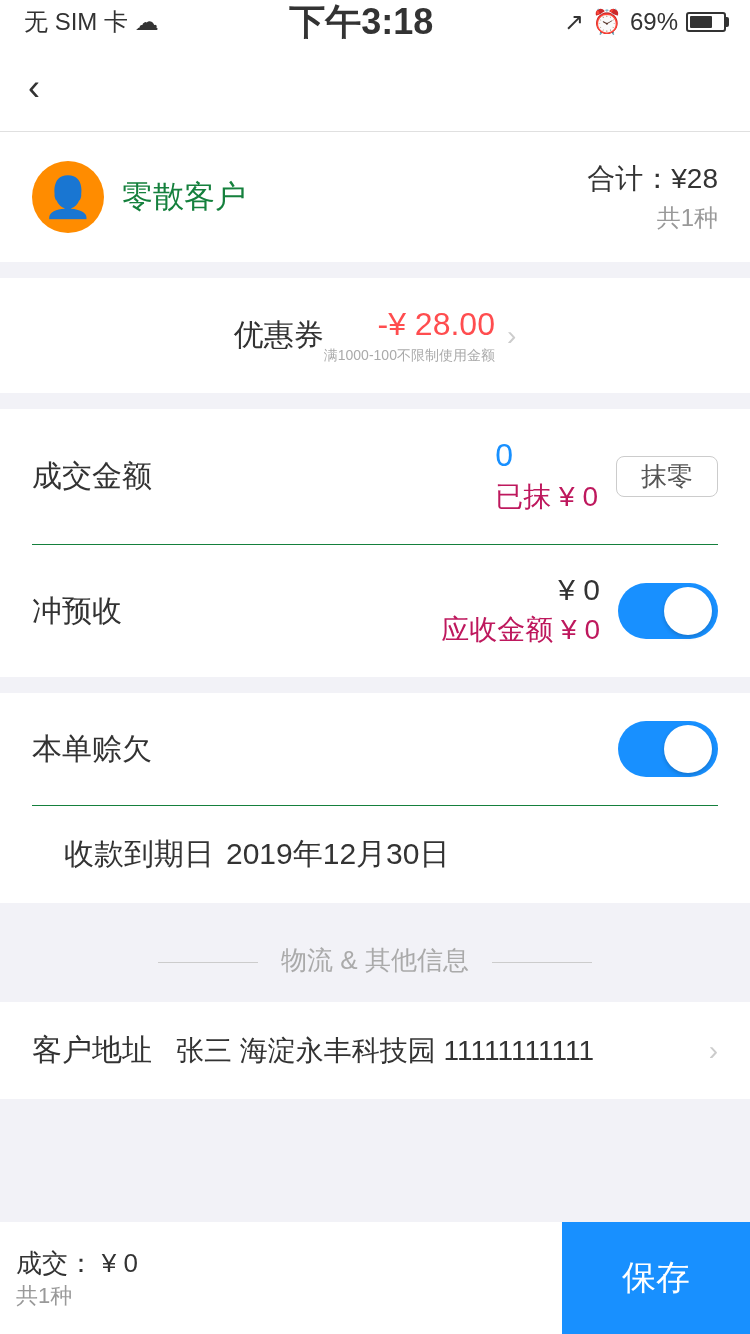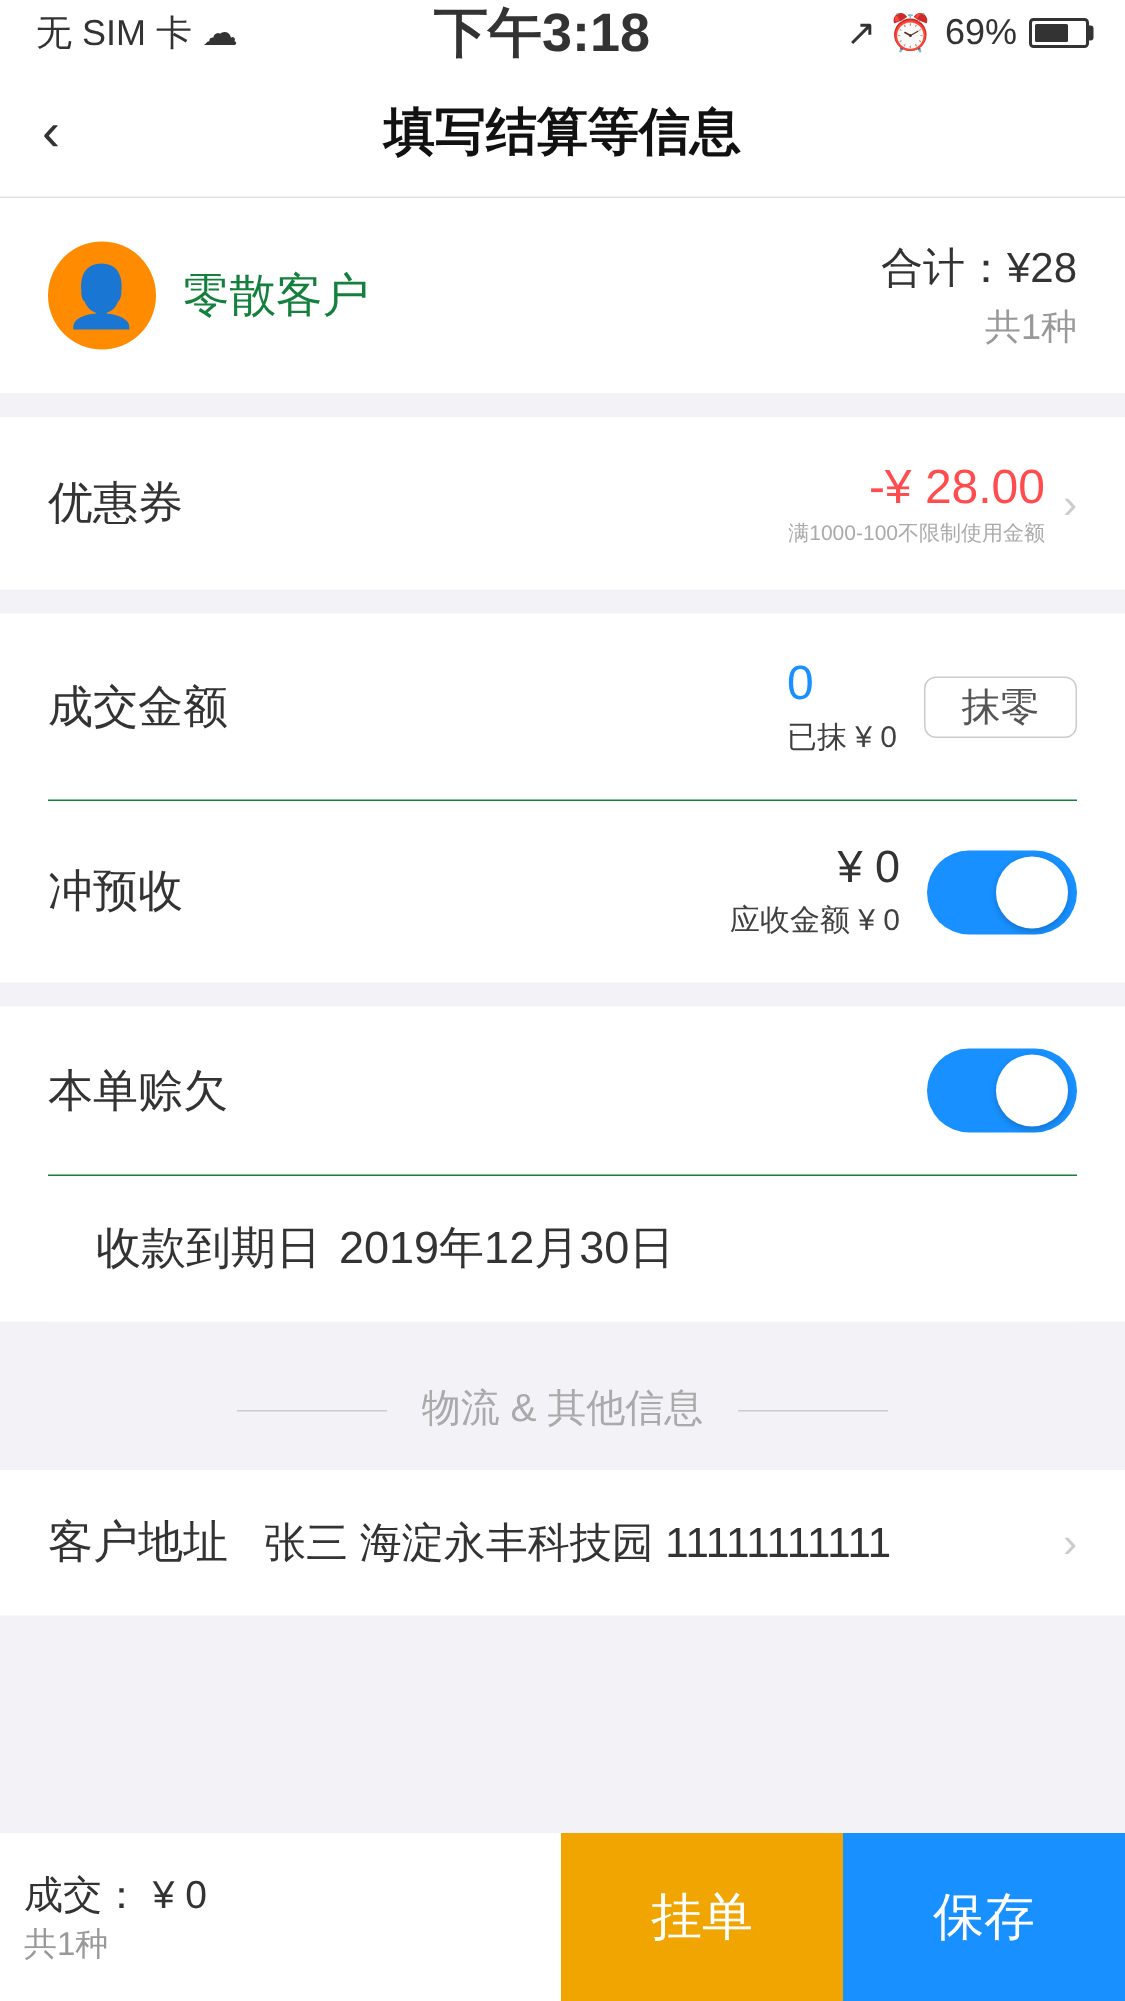--- a/index.html
+++ b/index.html
@@ -121,21 +121,21 @@
       color: #999;
       margin-top: 4px;
     }
 
     
     .coupon-row {
       background: #fff;
       padding: 28px 32px;
       display: flex;
       align-items: center;
-      justify-content: space-between;
+      justify-content: center;
       margin-bottom: 16px;
       cursor: pointer;
     }
     .coupon-label {
       font-size: 30px;
       color: #333;
     }
     .coupon-right {
       text-align: right;
       display: flex;
@@ -181,22 +181,22 @@
       display: flex;
       align-items: center;
       gap: 18px;
     }
     .form-value {
       font-size: 32px;
       color: #1890ff;
       font-weight: 500;
     }
     .form-sub {
-      font-size: 20px;
-      color: #404040;
+      font-size: 28px;
+      color: #be185d;
       margin-top: 4px;
     }
     .round-zero-btn {
       border: 1px solid #ccc;
       border-radius: 8px;
       padding: 2px 24px;
       font-size: 26px;
       color: #555;
       background: #fff;
       cursor: pointer;
@@ -350,21 +350,20 @@
     <span>⏰</span>
     <span>69%</span>
     <div class="battery">
       <div class="battery-fill"></div>
     </div>
   </div>
 </div>
 
 <div class="nav-bar">
   <div class="nav-back">‹</div>
-  <div class="nav-title">填写结算等信息</div>
 </div>
 
 <div class="content">
 
   <div class="customer-row">
     <div class="customer-left">
       <div class="avatar">👤</div>
       <span class="customer-name">零散客户</span>
     </div>
     <div class="customer-right">
@@ -445,15 +444,14 @@
 </div>
 
 <div class="bottom-bar">
   <div class="bottom-left">
     <div>
       <span class="bottom-deal-label">成交：</span>
       <span class="bottom-deal-label">¥ 0</span>
     </div>
     <div class="bottom-deal-count">共1种</div>
   </div>
-  <div class="bottom-btn-hangup">挂单</div>
   <div class="bottom-btn-save">保存</div>
 </div>
 
 </body></html>

